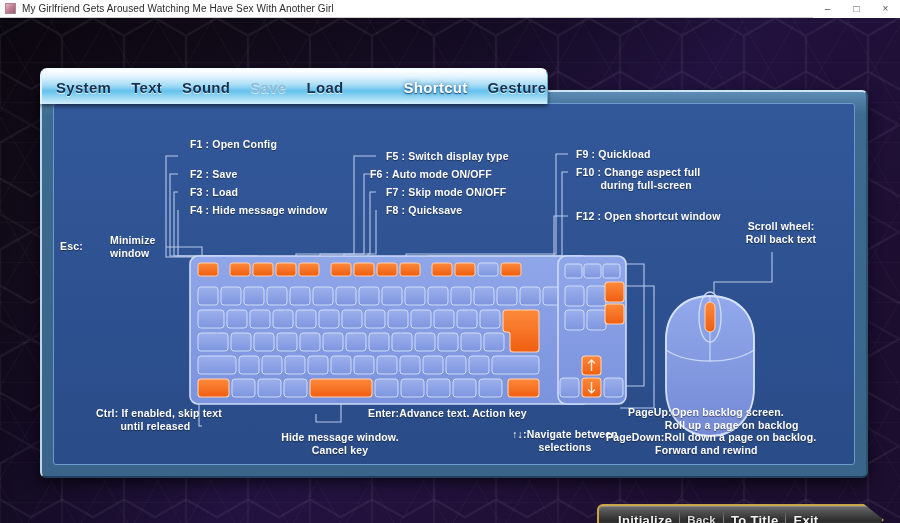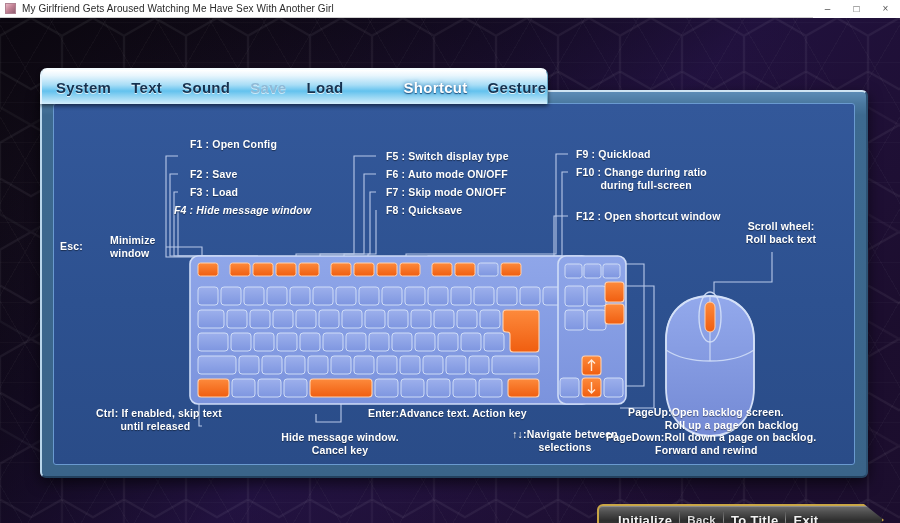--- a/index.html
+++ b/index.html
@@ -414,29 +414,29 @@
           </g>
           </svg>
 
           <div class="lbl r" style="left:6px;  top:136px; width:46px;">Esc:</div>
           <div class="lbl" style="left:56px; top:130px;">Minimize
 window</div>
 
           <div class="lbl" style="left:136px; top:34px;">F1 : Open Config</div>
           <div class="lbl" style="left:136px; top:64px;">F2 : Save</div>
           <div class="lbl" style="left:136px; top:82px;">F3 : Load</div>
-          <div class="lbl" style="left:120px; top:100px;font-style:italic;">F4 : Hide message window</div>
+          <div class="lbl" style="left:136px; top:100px;">F4 : Hide message window</div>
 
           <div class="lbl" style="left:332px; top:46px;">F5 : Switch display type</div>
-          <div class="lbl" style="left:332px; top:64px;">F6 : Auto mode ON/OFF</div>
+          <div class="lbl" style="left:316px; top:64px;">F6 : Auto mode ON/OFF</div>
           <div class="lbl" style="left:332px; top:82px;">F7 : Skip mode ON/OFF</div>
           <div class="lbl" style="left:332px; top:100px;">F8 : Quicksave</div>
 
           <div class="lbl" style="left:522px; top:44px;">F9 : Quickload</div>
-          <div class="lbl" style="left:522px; top:62px;">F10 : Change during ratio
+          <div class="lbl" style="left:522px; top:62px;">F10 : Change aspect full
         during full-screen</div>
           <div class="lbl" style="left:522px; top:106px;">F12 : Open shortcut window</div>
 
           <div class="lbl c" style="left:672px; top:116px; width:110px;">Scroll wheel:
 Roll back text</div>
 
           <div class="lbl" style="left:42px;  top:303px;">Ctrl: If enabled, skip text
         until released</div>
           <div class="lbl c" style="left:196px; top:327px; width:180px;">Hide message window.
 Cancel key</div>

